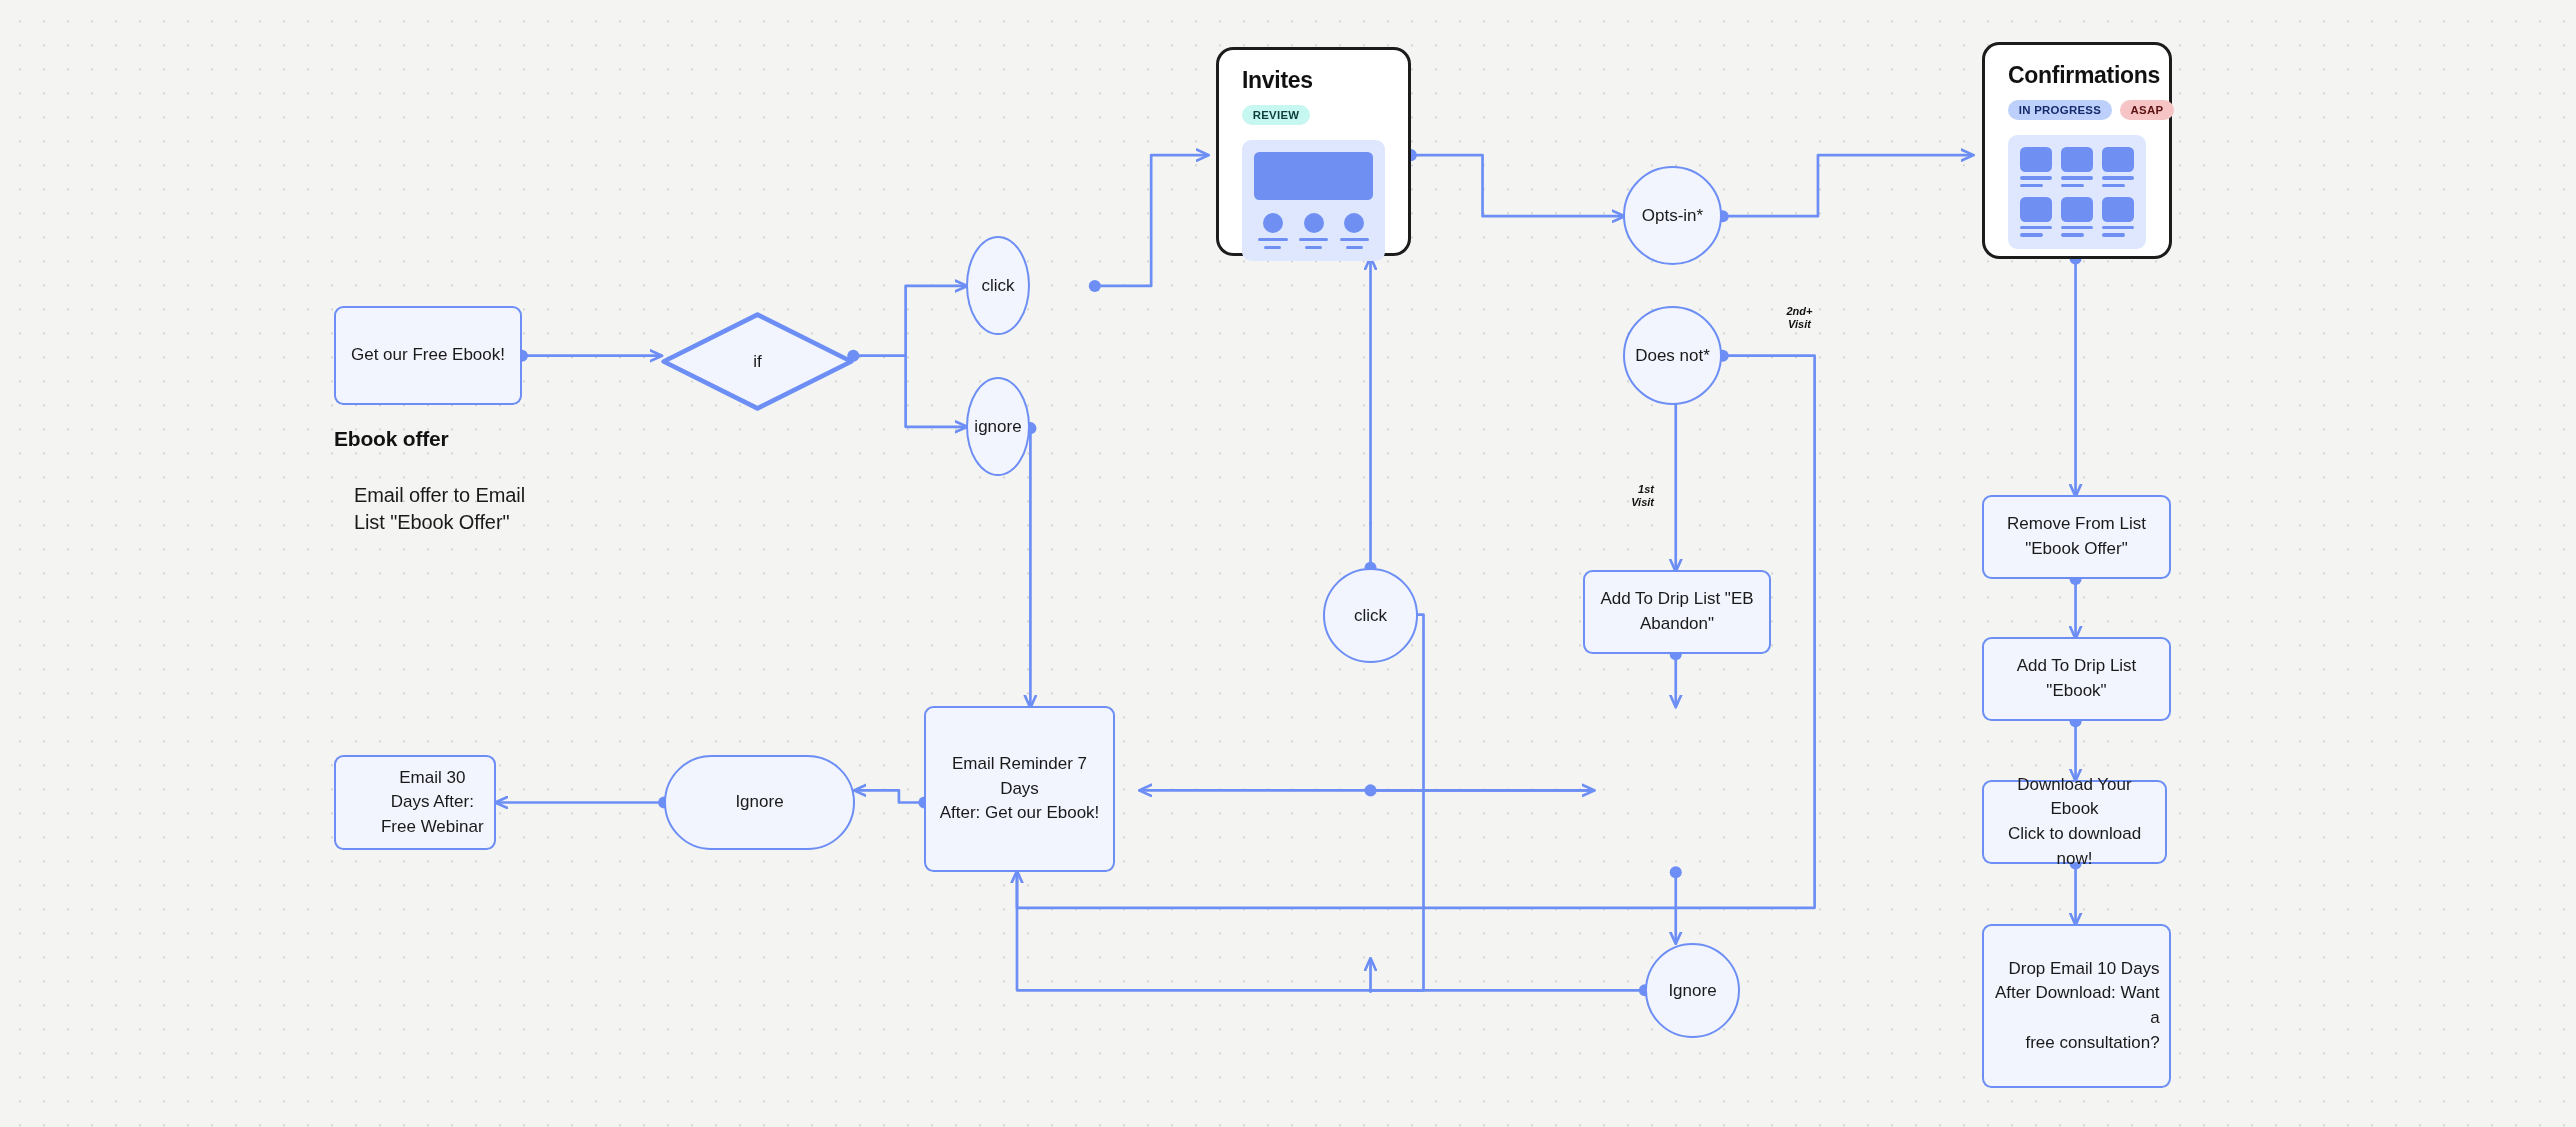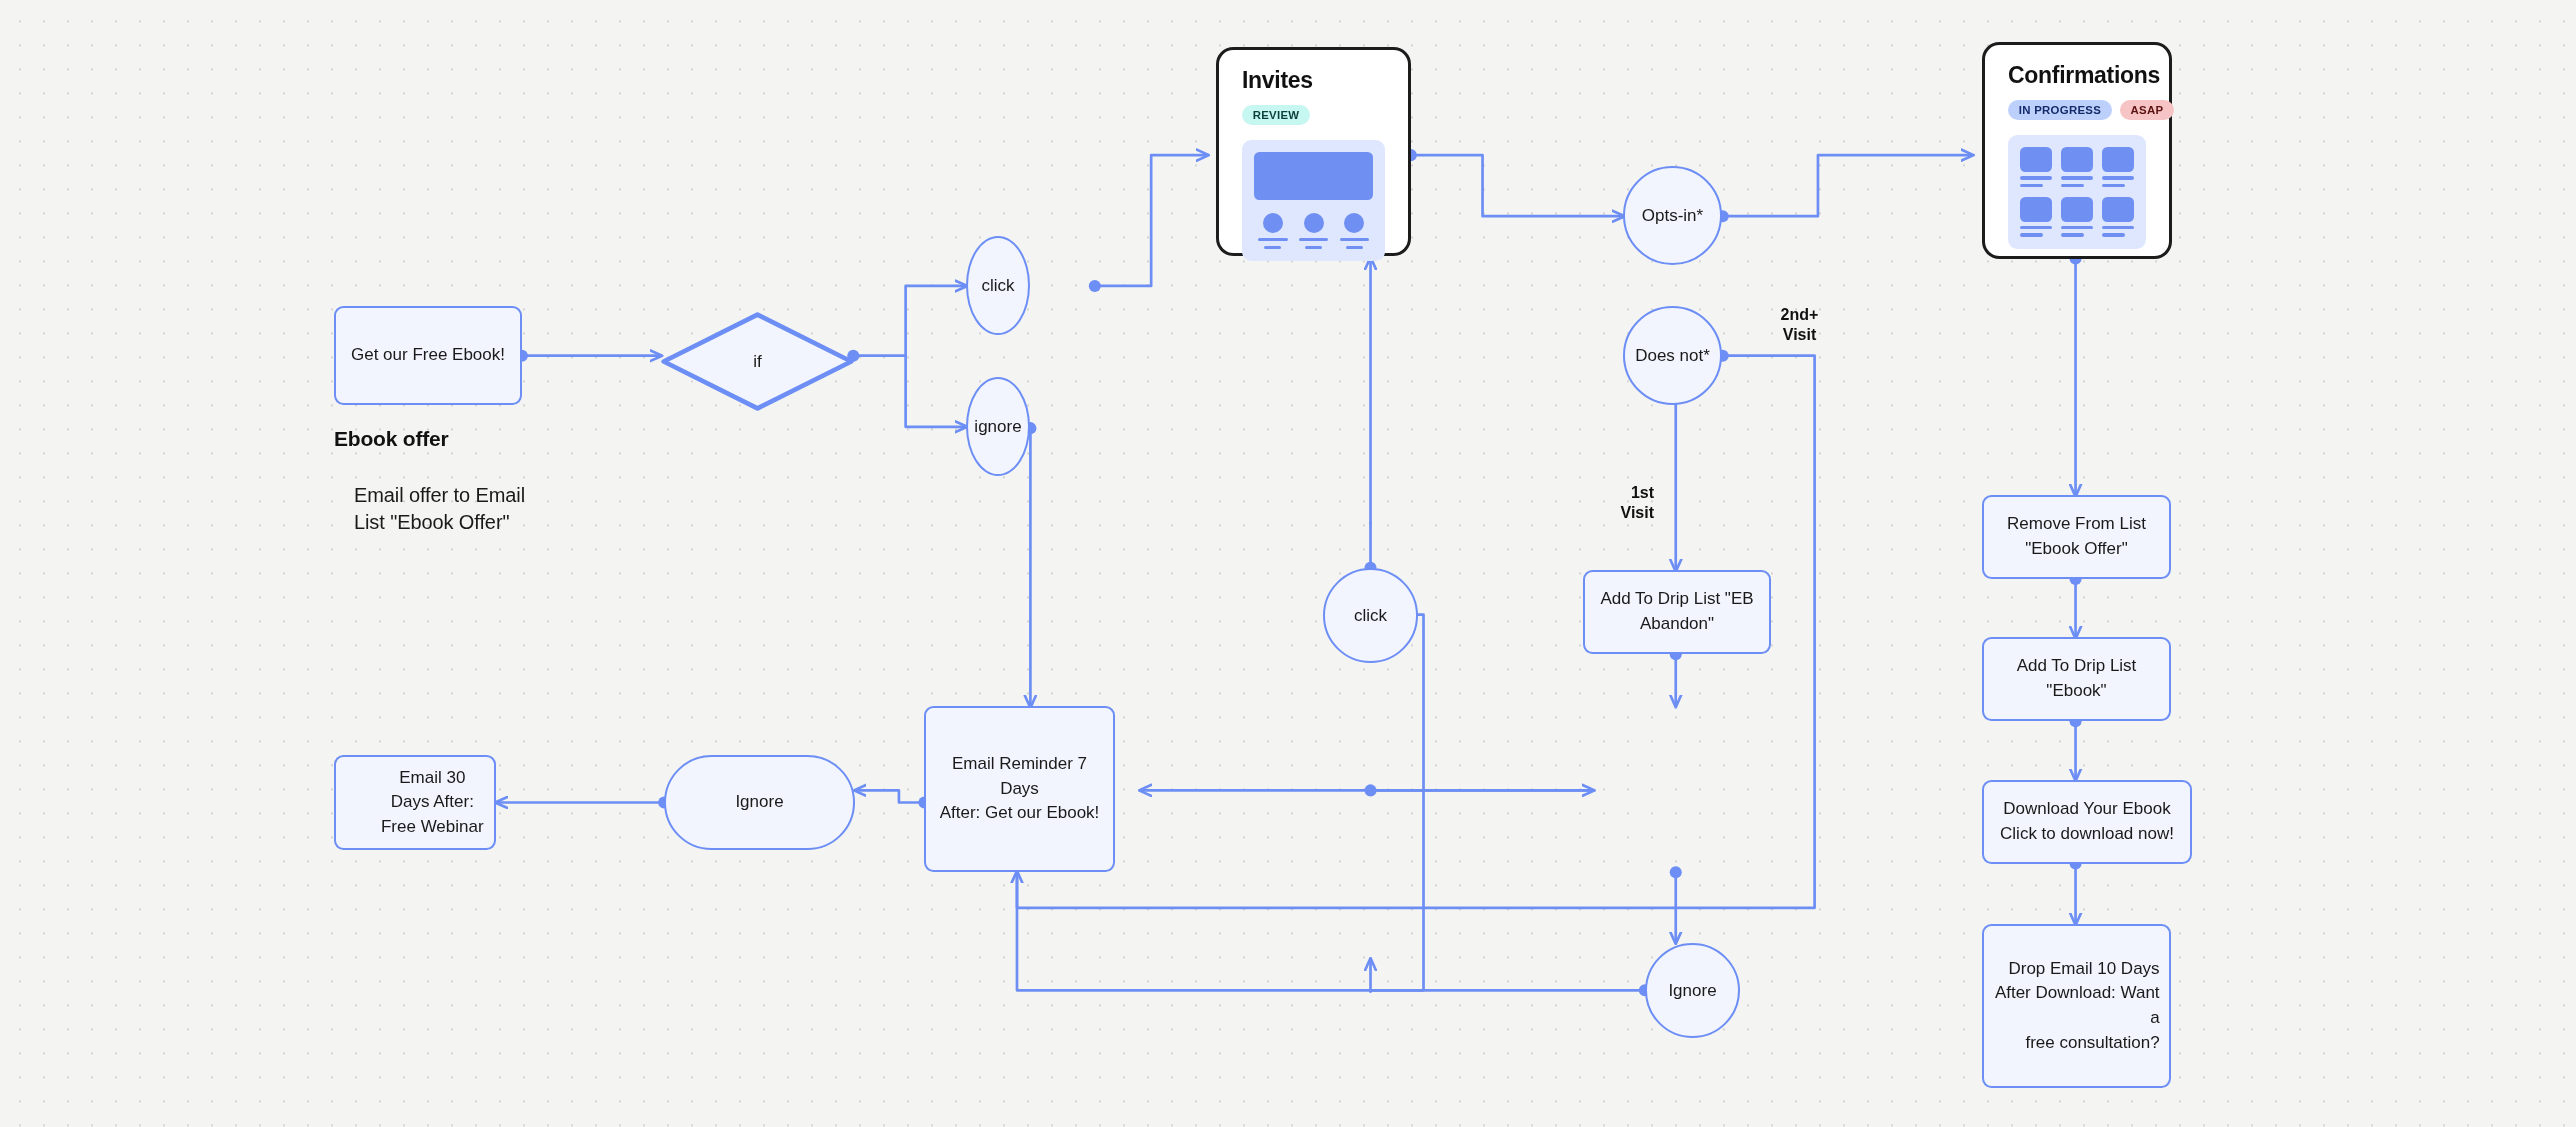--- a/index.html
+++ b/index.html
@@ -140,26 +140,27 @@
   .note-body {
     position: absolute;
     font-size: 20px;
     color: #1a1a1a;
     line-height: 1.36;
     letter-spacing: -0.1px;
     margin-left: 20px;
   }
   .edge-label {
     position: absolute;
-    font-size: 16px;
+    font-size: 11px;
     font-weight: bold;
     color: #111111;
     line-height: 1.22;
     text-align: center;
     white-space: pre-line;
+    font-style: italic;
   }
 </style>
 </head>
 <body>
 
 <div id="canvas">
 
   <svg id="edges" viewBox="0 0 3840 1681" xmlns="http://www.w3.org/2000/svg">
     <defs>
       <marker id="arrow" viewBox="0 0 10 10" refX="8" refY="5" markerWidth="5.2" markerHeight="5.2" orient="auto-start-reverse">
@@ -301,21 +302,21 @@
 
   <div class="node box" style="left:1982px; top:495px; width:189px; height:84px; white-space:pre-line;">
     <span>Remove From List
 "Ebook Offer"</span>
   </div>
 
   <div class="node box" style="left:1982px; top:637px; width:189px; height:84px;">
     <span>Add To Drip List "Ebook"</span>
   </div>
 
-  <div class="node box" style="left:1982px; top:780px; width:210px; height:84px; white-space:pre-line;text-align:center;">
+  <div class="node box" style="left:1982px; top:780px; width:185px; height:84px; white-space:pre-line;text-align:center;">
     <span>Download Your Ebook
 Click to download now!</span>
   </div>
 
   <div class="node box" style="left:1982px; top:924px; width:189px; height:164px; white-space:pre-line;text-align:right;">
     <span>Drop Email 10 Days
 After Download: Want a
 free consultation?</span>
   </div>
 

